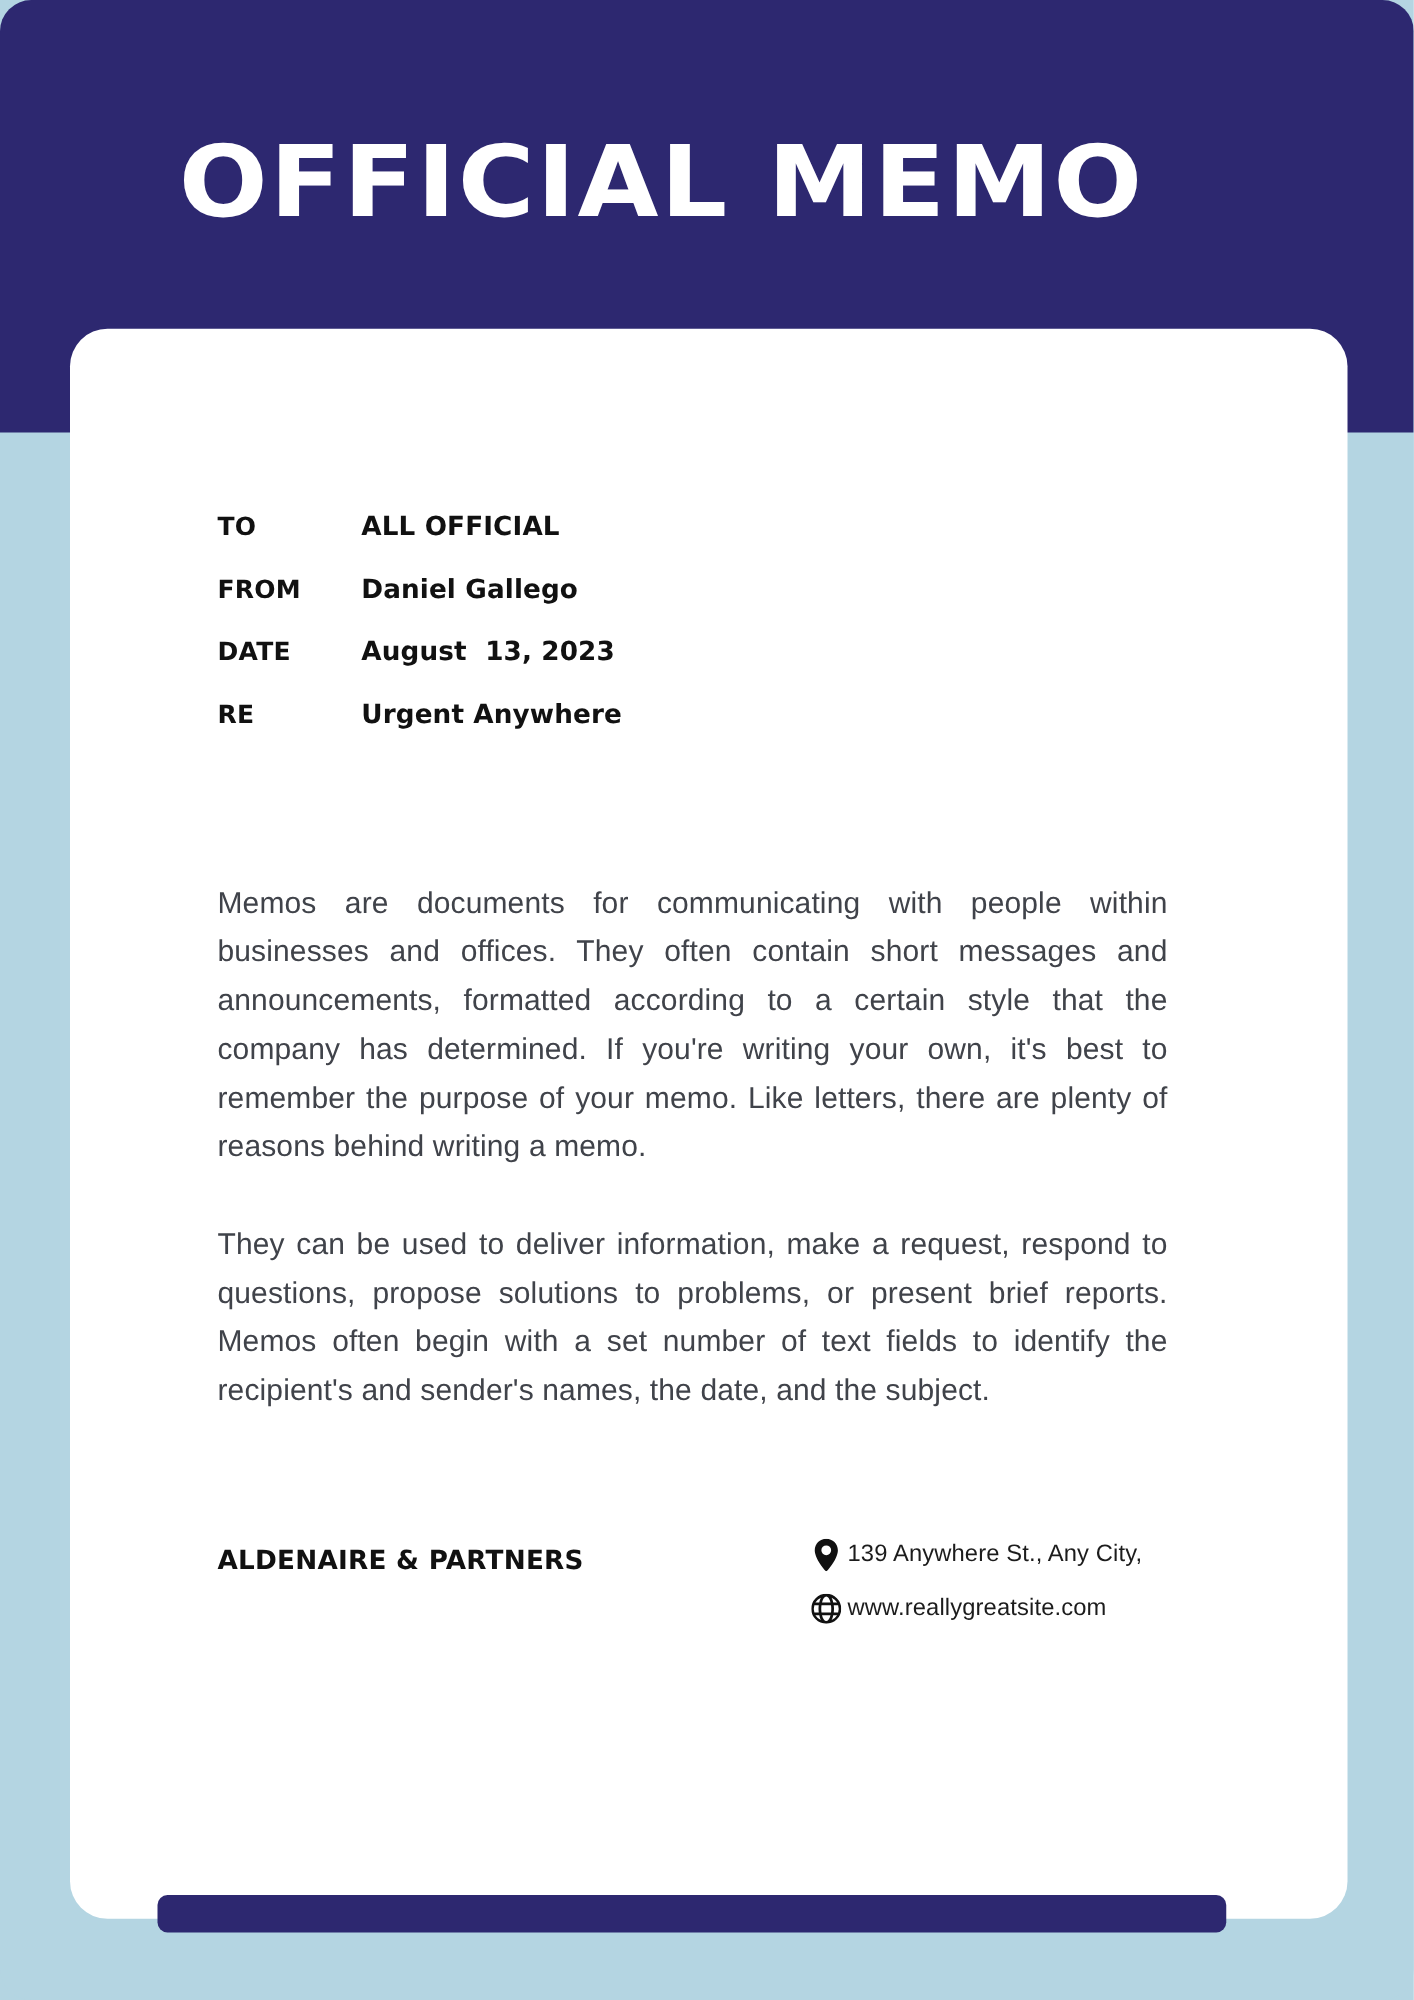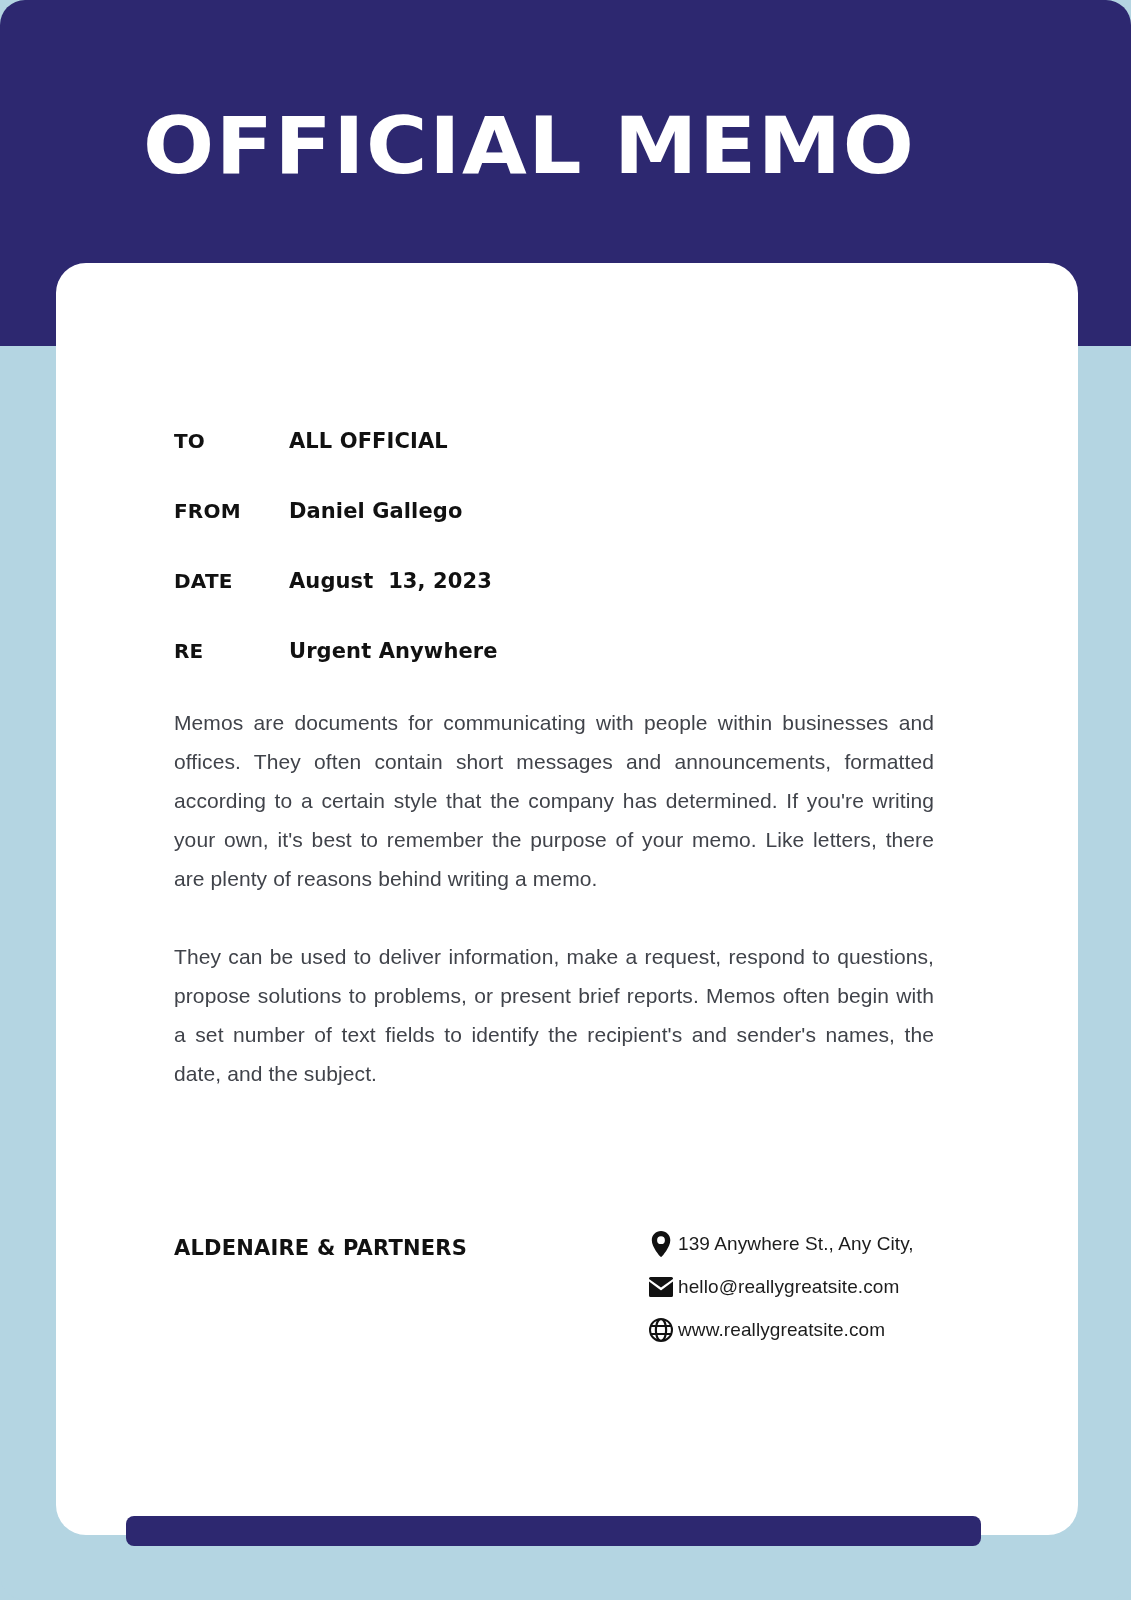--- a/index.html
+++ b/index.html
@@ -66,21 +66,20 @@
   .meta {
     position: absolute;
     left: 118px;
     top: 146px;
     width: 520px;
   }
   .meta-row {
     display: flex;
     align-items: baseline;
     height: 50px;
-    margin-top: 20px;
   }
   .meta-label {
     width: 115px;
     flex: 0 0 115px;
     font-family: "DejaVu Sans", sans-serif;
     font-weight: 700;
     font-size: 20px;
     letter-spacing: 0.2px;
     color: #111111;
   }
@@ -96,21 +95,21 @@
   
   .body-copy {
     position: absolute;
     left: 118px;
     top: 440px;
     width: 760px;
   }
   .body-copy p {
     margin: 0 0 39px 0;
     font-family: "Liberation Sans", sans-serif;
-    font-size: 21px;
+    font-size: 24px;
     line-height: 39px;
     color: #40434a;
     text-align: justify;
     text-justify: inter-word;
     letter-spacing: 0.1px;
   }
   .body-copy p:last-child {
     margin-bottom: 0;
   }
 
@@ -221,29 +220,20 @@
 
         <div class="contact-row">
           <span class="contact-icon">
             <svg width="20" height="26" viewBox="0 0 20 26" fill="currentColor" aria-hidden="true">
               <path d="M10 0C4.9 0 0.8 4.1 0.8 9.2c0 6.9 8.1 16 8.5 16.4.4.5 1.1.5 1.5 0 .4-.4 8.5-9.5 8.5-16.4C19.3 4.1 15.1 0 10 0zm0 13.1a3.9 3.9 0 1 1 0-7.8 3.9 3.9 0 0 1 0 7.8z"></path>
             </svg>
           </span>
           <span class="contact-text">139 Anywhere St., Any City,</span>
         </div>
 
-        <div class="contact-row">
-          <span class="contact-icon">
-            <svg width="24" height="20" viewBox="0 0 24 20" fill="currentColor" aria-hidden="true">
-              <path d="M1.5 0h21A1.5 1.5 0 0 1 24 1.5v.6L12 10.4 0 2.1v-.6A1.5 1.5 0 0 1 1.5 0z"></path>
-              <path d="M0 4.6v13.9A1.5 1.5 0 0 0 1.5 20h21a1.5 1.5 0 0 0 1.5-1.5V4.6L12.6 12.9a1 1 0 0 1-1.2 0L0 4.6z"></path>
-            </svg>
-          </span>
-          <span class="contact-text">hello@reallygreatsite.com</span>
-        </div>
 
         <div class="contact-row">
           <span class="contact-icon">
             <svg width="24" height="24" viewBox="0 0 24 24" fill="currentColor" aria-hidden="true">
               <path d="M12 0a12 12 0 1 0 0 24 12 12 0 0 0 0-24zm0 2.2c1.3 0 2.7 1.8 3.4 4.7H8.6C9.3 4 10.7 2.2 12 2.2zM6.4 6.9H3.3a9.9 9.9 0 0 1 4.4-3.8 13 13 0 0 0-1.3 3.8zm-.4 2.2a24 24 0 0 0-.2 2.9c0 1 .1 2 .2 2.9H2.5a9.8 9.8 0 0 1 0-5.8H6zm.4 8a13 13 0 0 0 1.3 3.8 9.9 9.9 0 0 1-4.4-3.8h3.1zm2.2 0h6.8c-.7 2.9-2.1 4.7-3.4 4.7s-2.7-1.8-3.4-4.7zm7.2-2.2H8.2a22 22 0 0 1-.2-2.9c0-1 .1-2 .2-2.9h7.6c.1.9.2 1.9.2 2.9s-.1 2-.2 2.9zm1.8 2.2h3.1a9.9 9.9 0 0 1-4.4 3.8 13 13 0 0 0 1.3-3.8zm.4-2.2c.1-.9.2-1.9.2-2.9s-.1-2-.2-2.9h3.5a9.8 9.8 0 0 1 0 5.8H18zm-.4-8a13 13 0 0 0-1.3-3.8 9.9 9.9 0 0 1 4.4 3.8h-3.1z"></path>
             </svg>
           </span>
           <span class="contact-text">www.reallygreatsite.com</span>
         </div>
 

